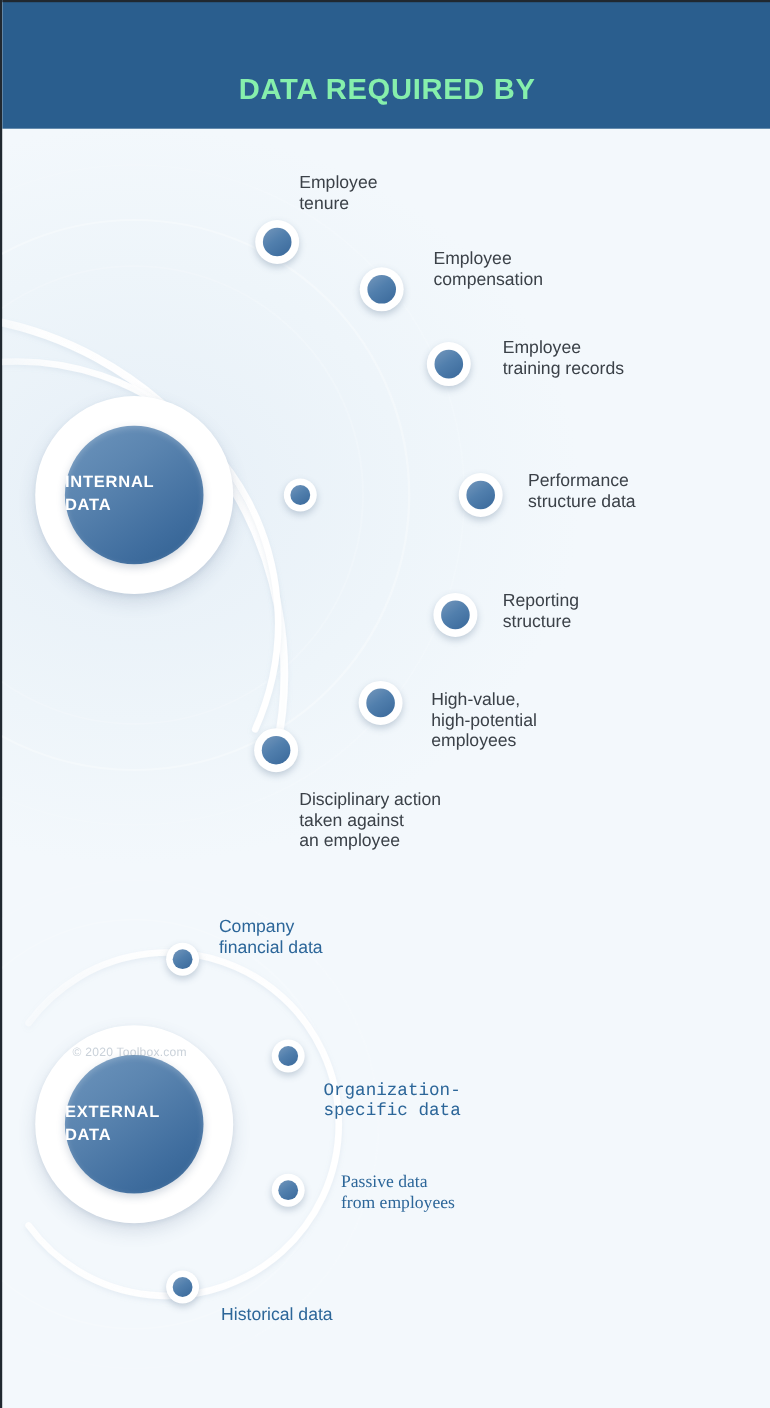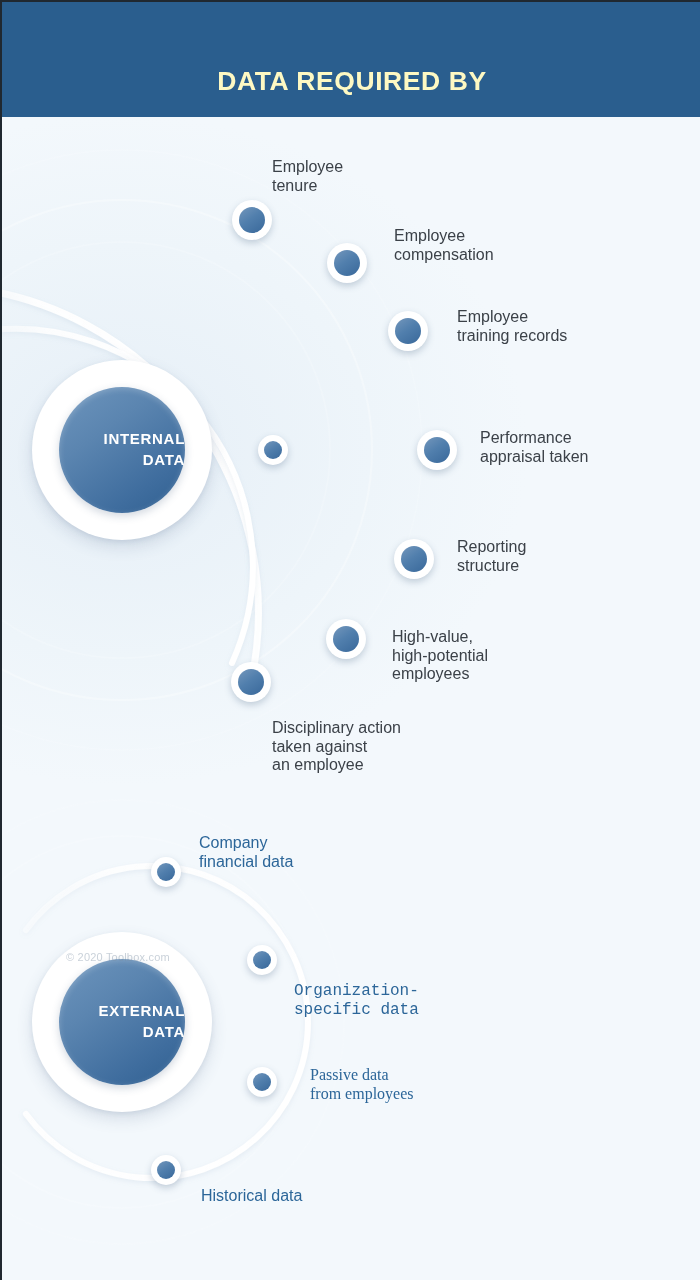--- a/index.html
+++ b/index.html
@@ -23,21 +23,21 @@
   
   #header {
     position:absolute; left:0; top:0;
     width:700px; height:117px;
     background:#2a5e8e;
     display:flex; flex-direction:column;
     align-items:center; justify-content:center;
     border-top:2px solid #202830;
   }
   #header .ttl {
-    color:#fef9c3;
+    color:#86efac;
     font-size:26.5px;
     font-weight:bold;
     letter-spacing:0.6px;
     line-height:1.28;
     text-align:center;
     white-space:pre;
     margin-top:44px;
   }
 
   
@@ -66,21 +66,21 @@
     background:radial-gradient(circle closest-side, rgba(255,255,255,0.95) 55%, rgba(255,255,255,0.0) 100%);
     z-index:-1;
   }
   .hub .core {
     width:126px; height:126px;
     border-radius:50%;
     background:linear-gradient(145deg, #6d95bd 0%, #5b85b0 35%, #3f6d9e 75%, #2f5f90 100%);
     box-shadow:inset 0 2px 6px rgba(255,255,255,0.22),
                0 3px 8px rgba(45,75,110,0.22);
     display:flex; flex-direction:column;
-    align-items:flex-end; justify-content:center;
+    align-items:flex-start; justify-content:center;
     text-align:center;
   }
   .hub .core span {
     color:#ffffff;
     font-size:15px;
     font-weight:bold;
     letter-spacing:0.7px;
     line-height:1.38;
     display:block;
   }
@@ -204,21 +204,21 @@
   <div class="node big" style="left:386px; top:311px;">
     <i></i>
   </div>
   <div class="lbl dark" style="left:455px; top:308px;">Employee
 training records</div>
 
   <div class="node big" style="left:415px; top:430px;">
     <i></i>
   </div>
   <div class="lbl dark" style="left:478px; top:429px;">Performance
-appraisal taken</div>
+structure data</div>
 
   <div class="node big" style="left:392px; top:539px;">
     <i></i>
   </div>
   <div class="lbl dark" style="left:455px; top:538px;">Reporting
 structure</div>
 
   <div class="node big" style="left:324px; top:619px;">
     <i></i>
   </div>

